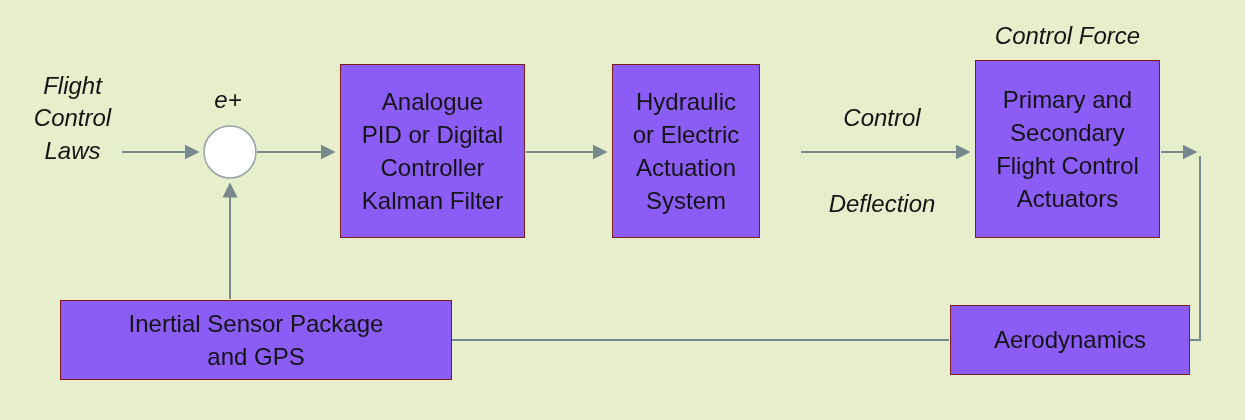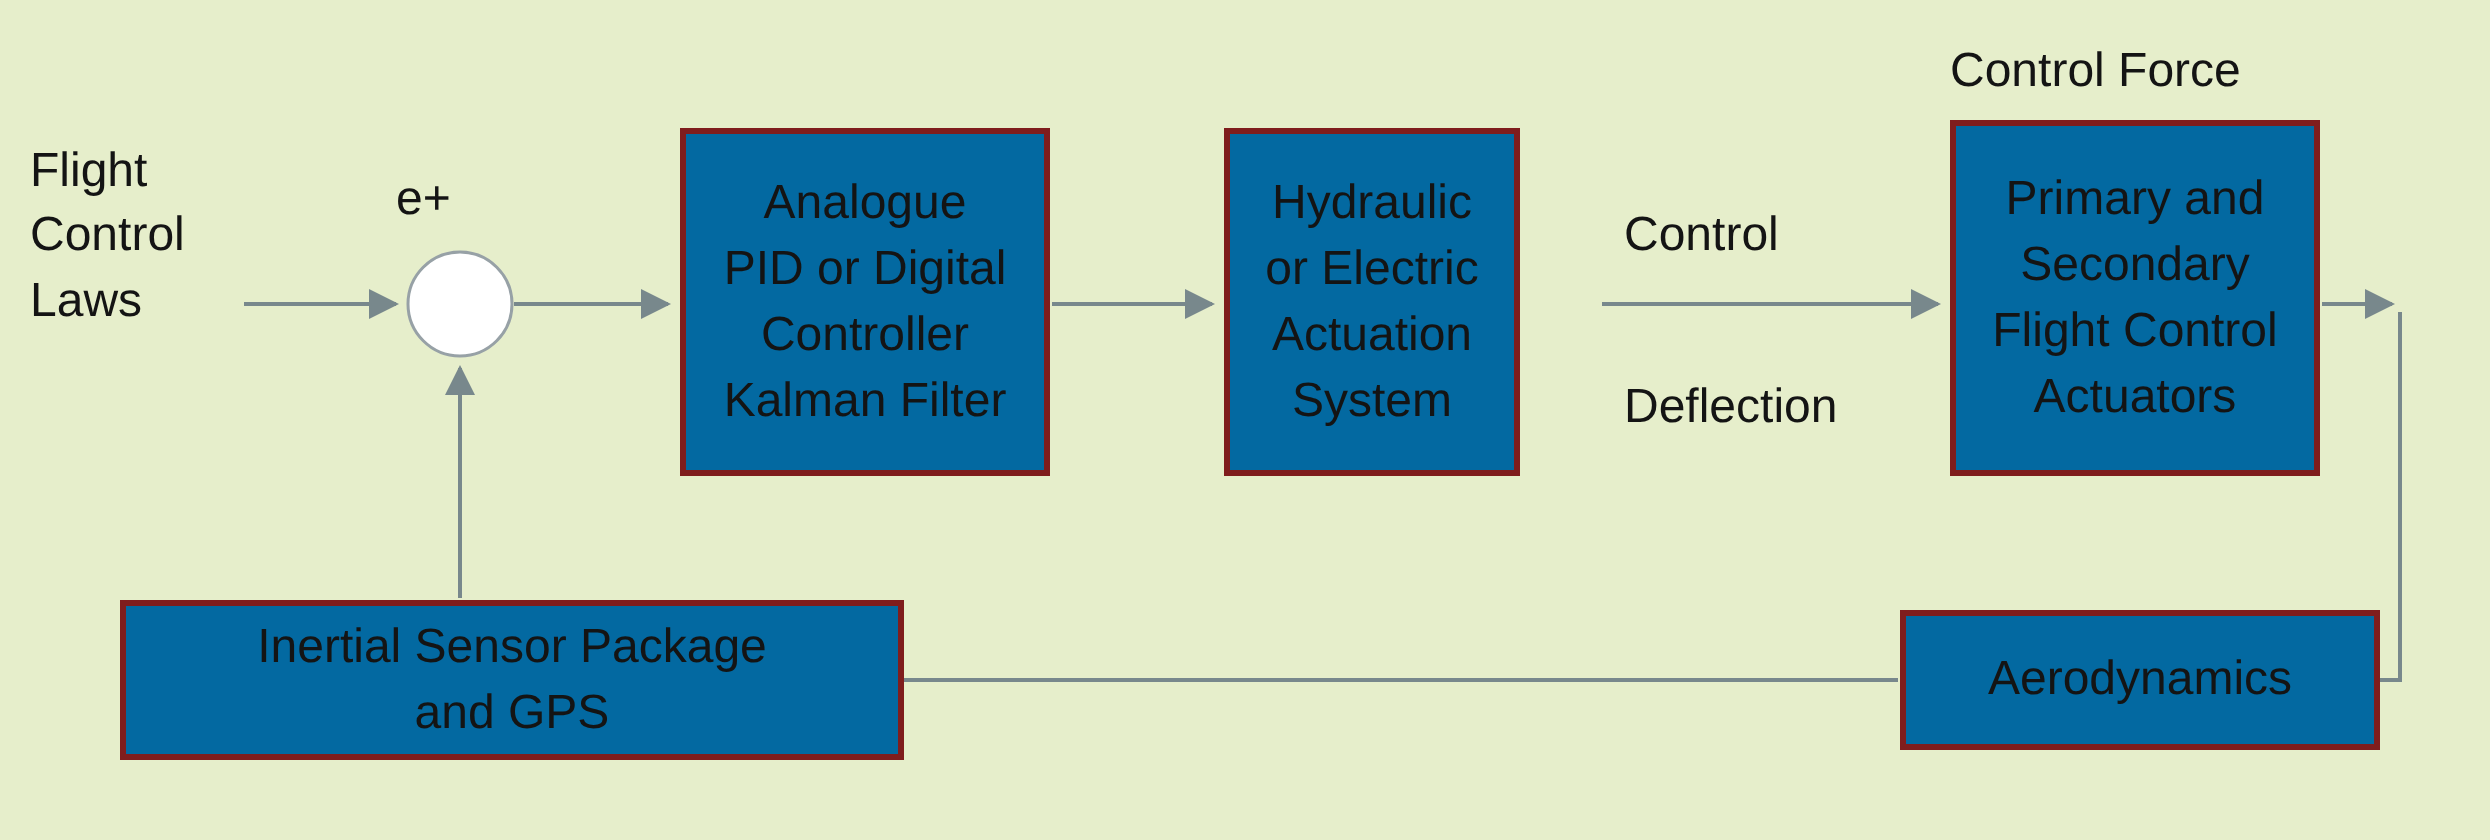--- a/index.html
+++ b/index.html
@@ -12,36 +12,38 @@
     color: #141414;
     overflow: hidden;
   }
   svg.wires {
     position: absolute;
     left: 0; top: 0;
     width: 1245px; height: 420px;
   }
   .block {
     position: absolute;
-    background: #0369a1;
-    border: 3px solid #7f1d1d;
+    background: #8b5cf6;
+    border: 1px solid #7f1d1d;
     box-sizing: border-box;
     display: flex;
     align-items: center;
     justify-content: center;
     text-align: center;
     white-space: pre-line;
     font-size: 24px;
     line-height: 1.38;
   }
   .freelabel {
     position: absolute;
+    text-align: center;
     white-space: pre-line;
     font-size: 24px;
     line-height: 1.35;
+    font-style: italic;
   }
   
   .block-controller   { left: 340px;  top: 64px;  width: 185px; height: 174px; }
   .block-actuation    { left: 612px;  top: 64px;  width: 148px; height: 174px; }
   .block-actuators    { left: 975px;  top: 60px;  width: 185px; height: 178px; }
   .block-aerodynamics { left: 950px;  top: 305px; width: 240px; height: 70px; }
   .block-sensors      { left: 60px;   top: 300px; width: 392px; height: 80px; }
   .label-flight-laws  { left: 15px;   top: 70px;  width: 115px; }
   .label-error        { left: 198px;  top: 84px;  width: 60px; }
   .label-control-force{ left: 975px;  top: 20px;  width: 185px; }

